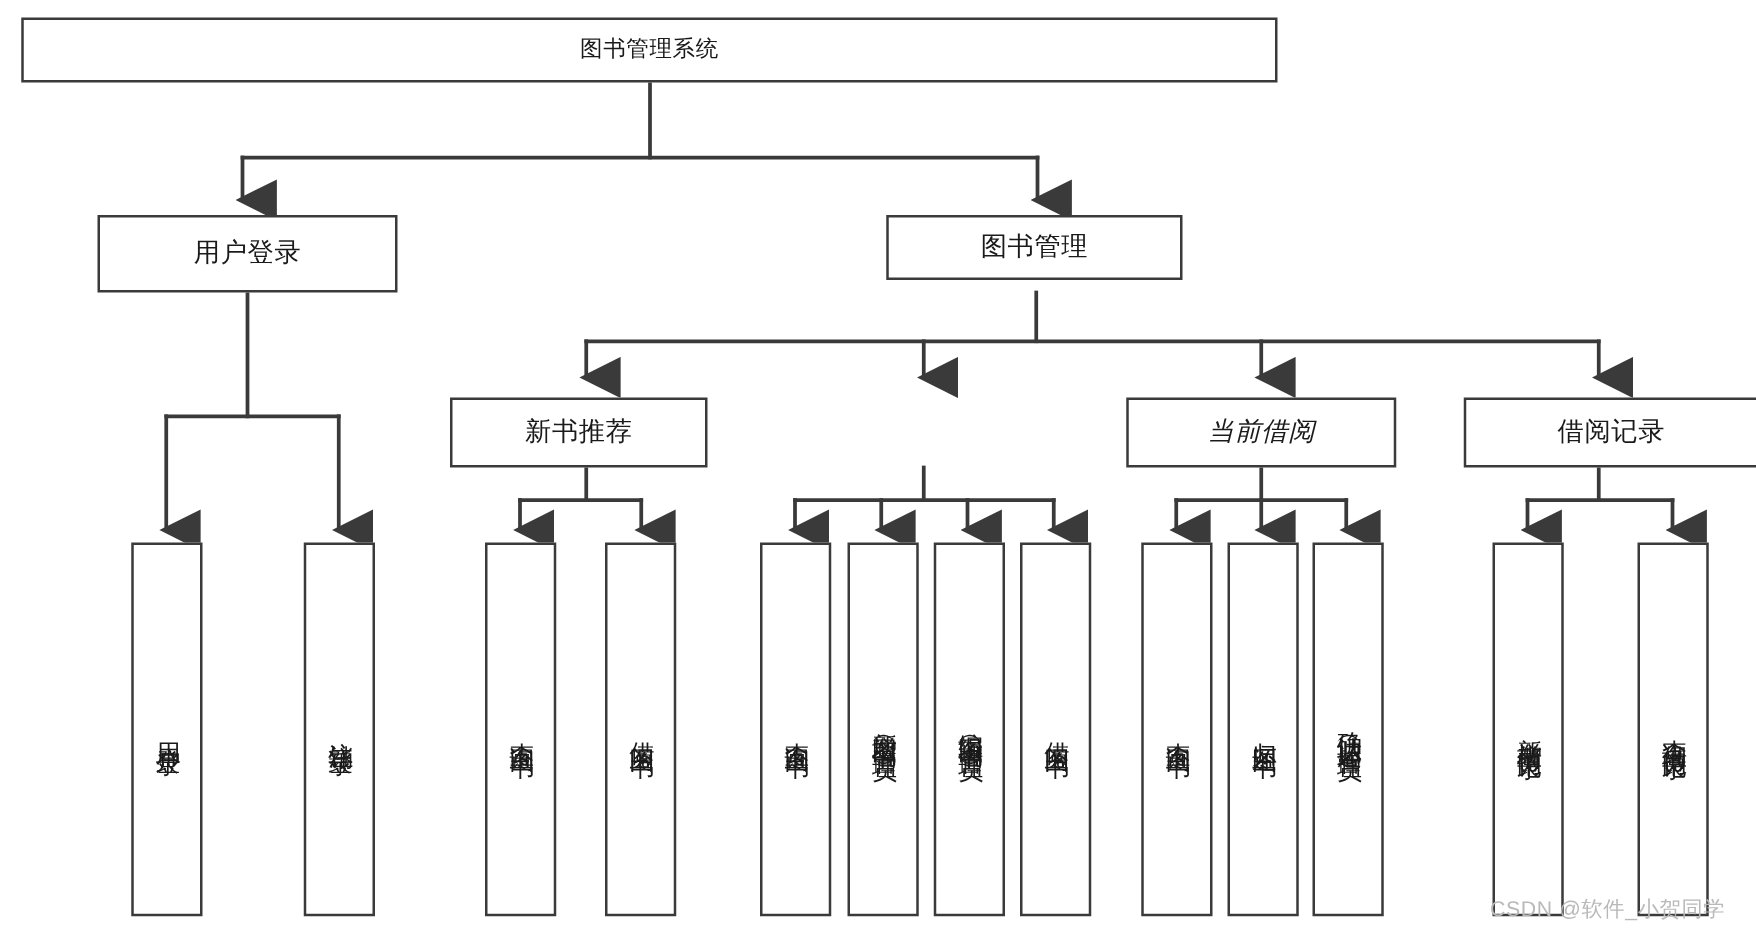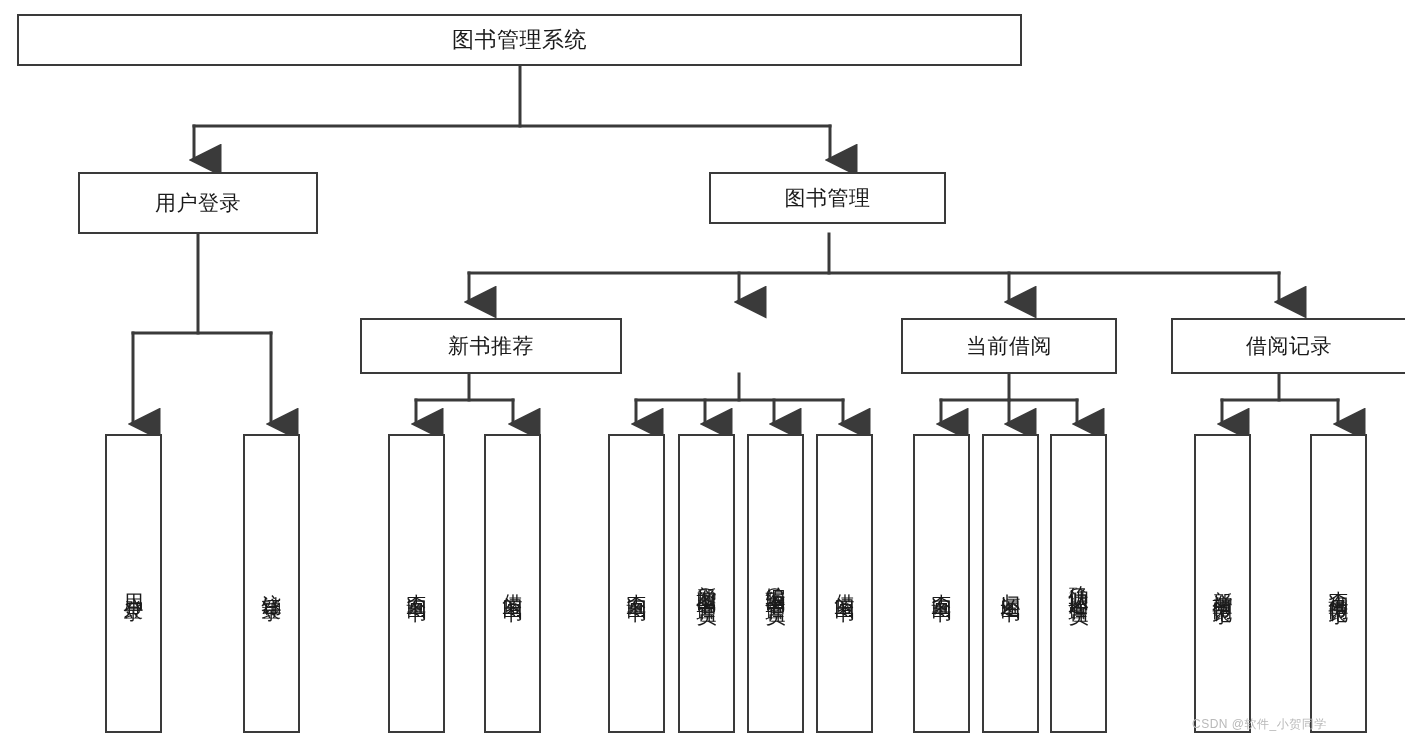--- a/index.html
+++ b/index.html
@@ -37,35 +37,35 @@
   }
   .node .label {
     display: block;
     line-height: 1.22;
     letter-spacing: 0.5px;
   }
   .horiz .label {
     writing-mode: horizontal-tb;
     font-size: 21px;
   }
-  .node.root .label { font-size: 22px; }
+  .node.root .label { font-size: 18px; }
   .vert {
     padding: 6px 0;
   }
   .vert .label {
     writing-mode: vertical-rl;
     text-orientation: upright;
     font-size: 20px;
     letter-spacing: 3px;
     line-height: 1.05;
   }
   .watermark {
     position: absolute;
     color: #b9b9b9;
-    font-size: 12px;
+    font-size: 17px;
     letter-spacing: 0.5px;
     white-space: nowrap;
   }
 </style>
 </head>
 <body>
 
 <div id="canvas">
 
   <svg id="wires" viewBox="0 0 1405 747" xmlns="http://www.w3.org/2000/svg">
@@ -125,24 +125,24 @@
     <span class="label">图书管理系统</span>
   </div>
 
   <div class="node horiz" style="left:78px; top:172px; width:240px; height:62px;">
     <span class="label">用户登录</span>
   </div>
   <div class="node horiz" style="left:709px; top:172px; width:237px; height:52px;">
     <span class="label">图书管理</span>
   </div>
 
-  <div class="node horiz" style="left:360px; top:318px; width:262px; height:56px;">
+  <div class="node horiz" style="left:360px; top:318px; width:206px; height:56px;">
     <span class="label">新书推荐</span>
   </div>
-  <div class="node horiz" style="left:901px; top:318px; width:216px; height:56px;">
+  <div class="node horiz" style="left:901px; top:318px; width:216px; height:56px;font-style:italic;">
     <span class="label">当前借阅</span>
   </div>
   <div class="node horiz" style="left:1171px; top:318px; width:236px; height:56px;">
     <span class="label">借阅记录</span>
   </div>
 
   <div class="node vert" style="left:105px; top:434px; width:57px; height:299px;">
     <span class="label">用户登录</span>
   </div>
   <div class="node vert" style="left:243px; top:434px; width:57px; height:299px;">

